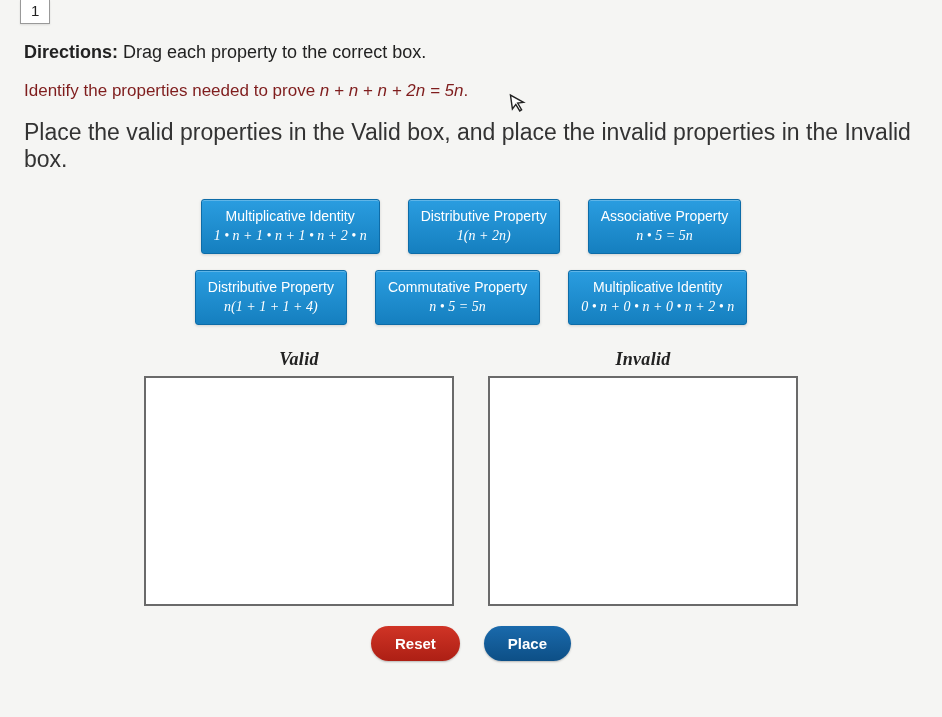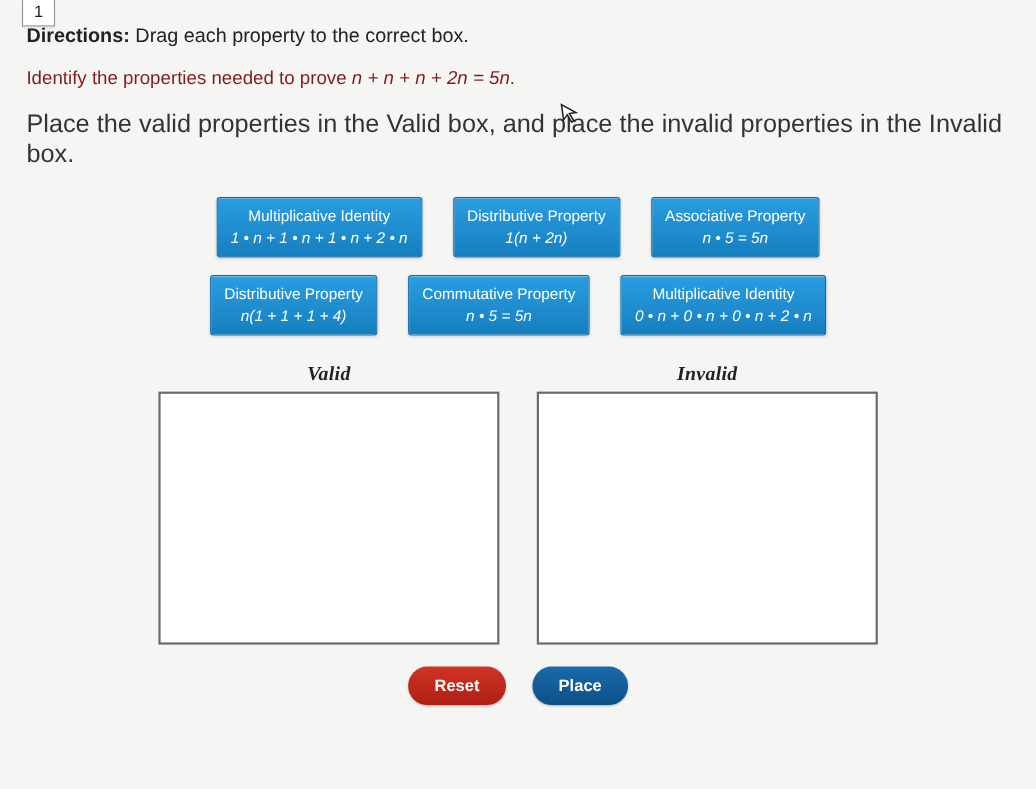--- a/index.html
+++ b/index.html
@@ -21,21 +21,21 @@
       top: 0;
       left: 20px;
       border: 1px solid #999;
       border-top: none;
       padding: 2px 10px 4px 10px;
       font-size: 15px;
       background: #fff;
       box-shadow: 0 1px 2px rgba(0,0,0,0.1);
     }
     .content {
-      padding: 22px 24px 10px 24px;
+      padding: 42px 24px 10px 24px;
     }
     .directions {
       font-size: 18px;
       margin-bottom: 18px;
     }
     .directions-label {
       font-weight: bold;
     }
     .prompt {
       font-size: 17px;
@@ -87,20 +87,21 @@
     }
     .tile .tile-title {
       display: block;
       font-weight: 400;
     }
     .tile .tile-expr {
       display: block;
       font-style: italic;
       font-weight: 400;
       margin-top: 1px;
+      font-family: Liberation Serif, serif;
     }
     .dropzones {
       display: flex;
       justify-content: center;
       gap: 34px;
       margin-bottom: 20px;
     }
     .dropzone-wrap {
       text-align: center;
     }

